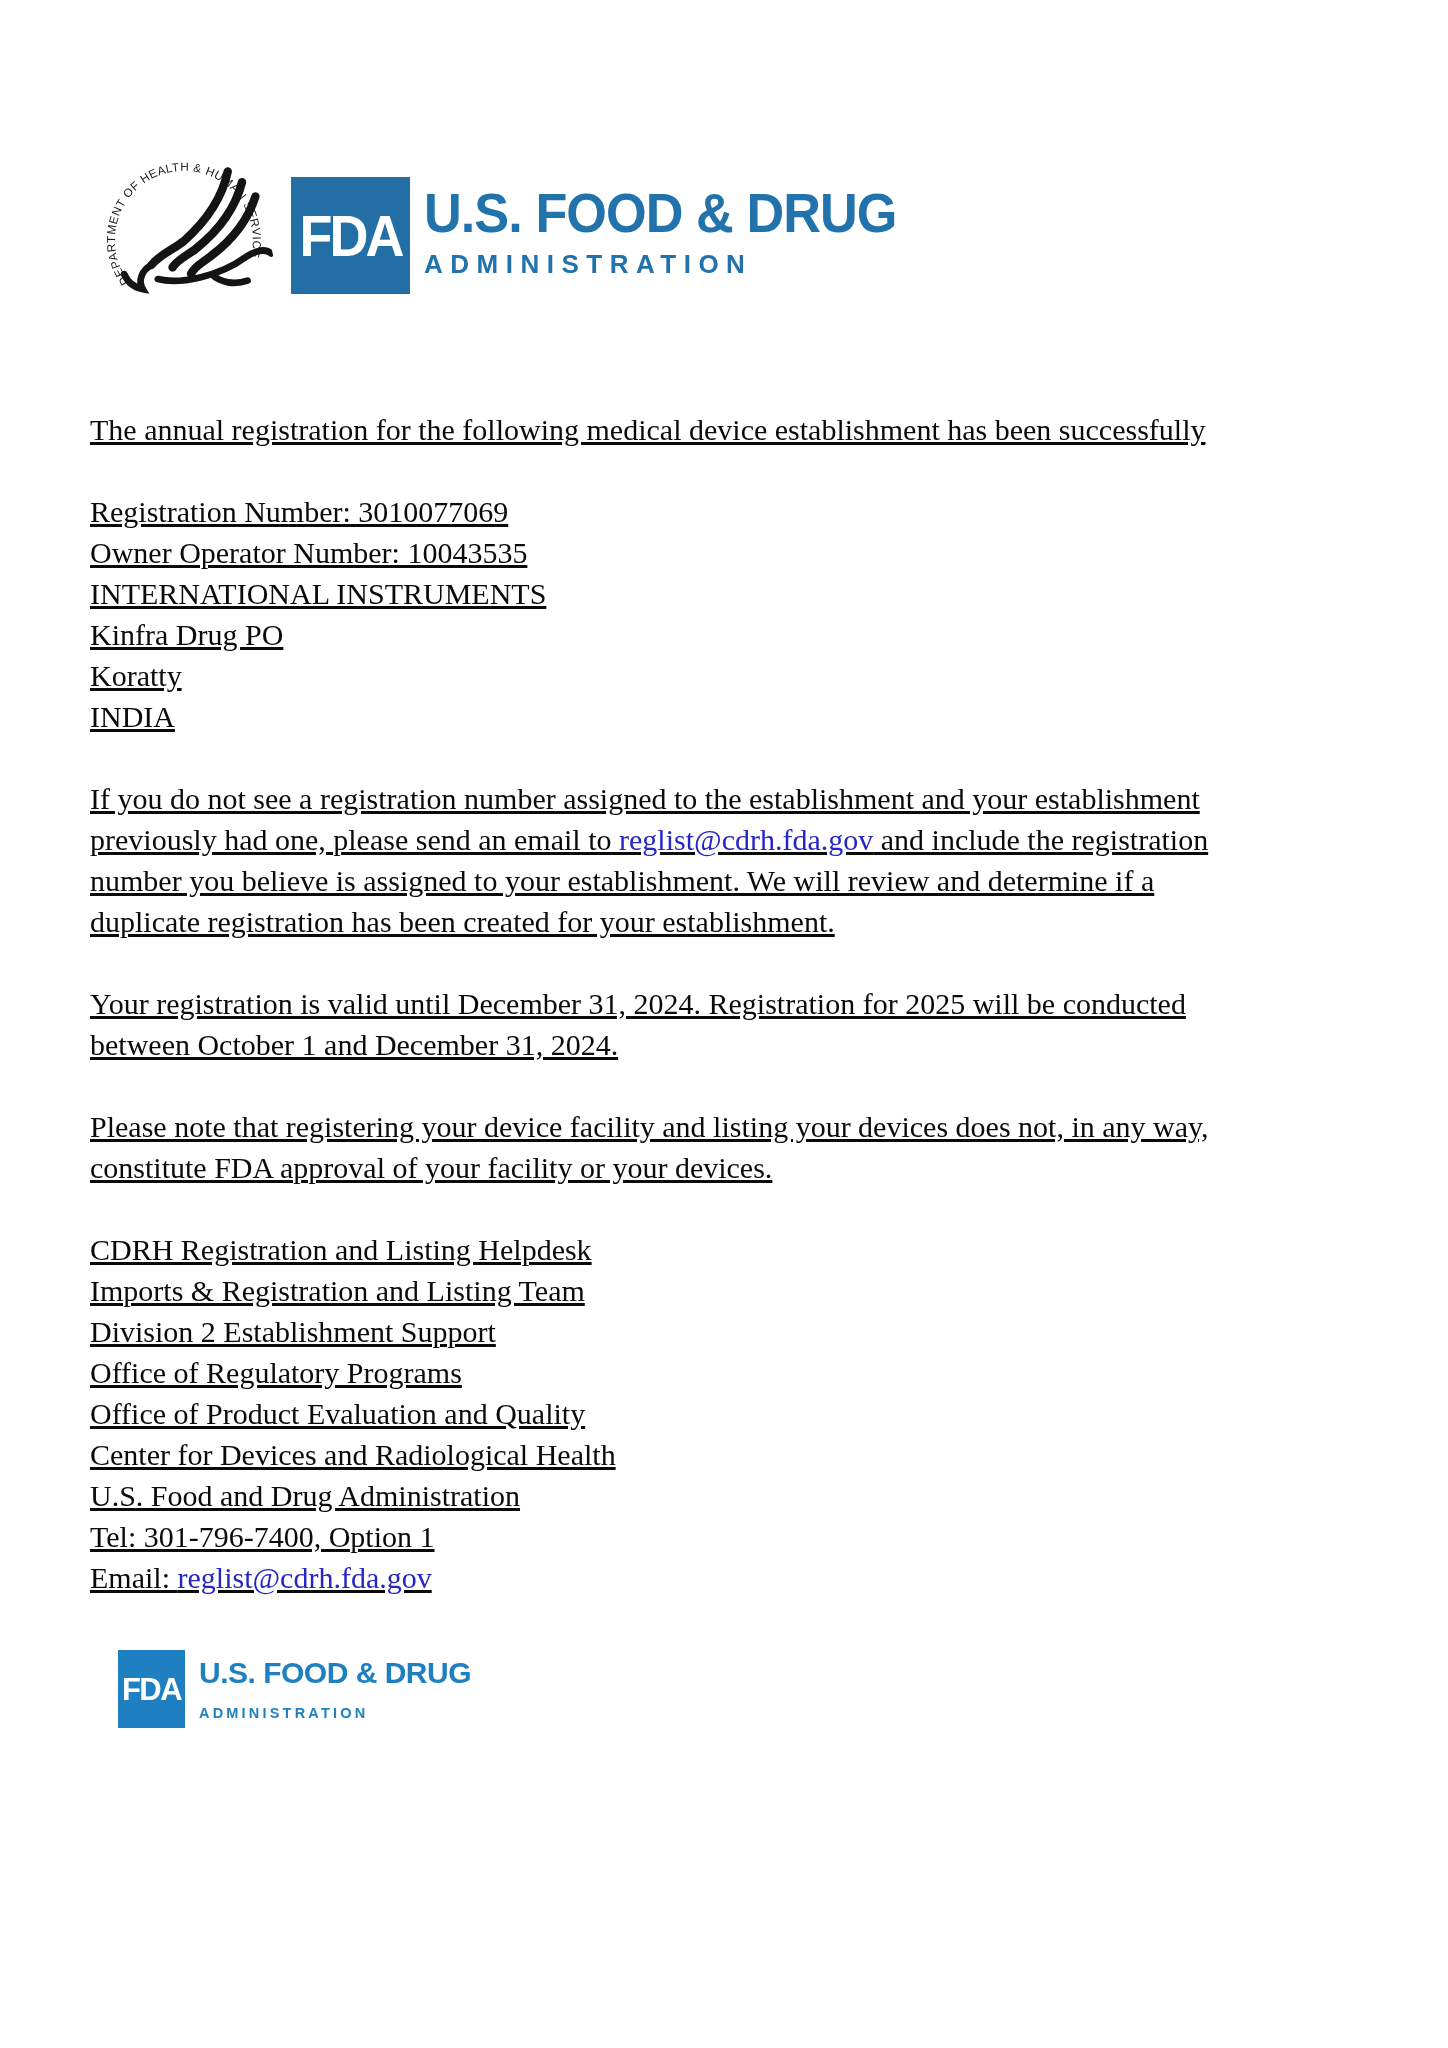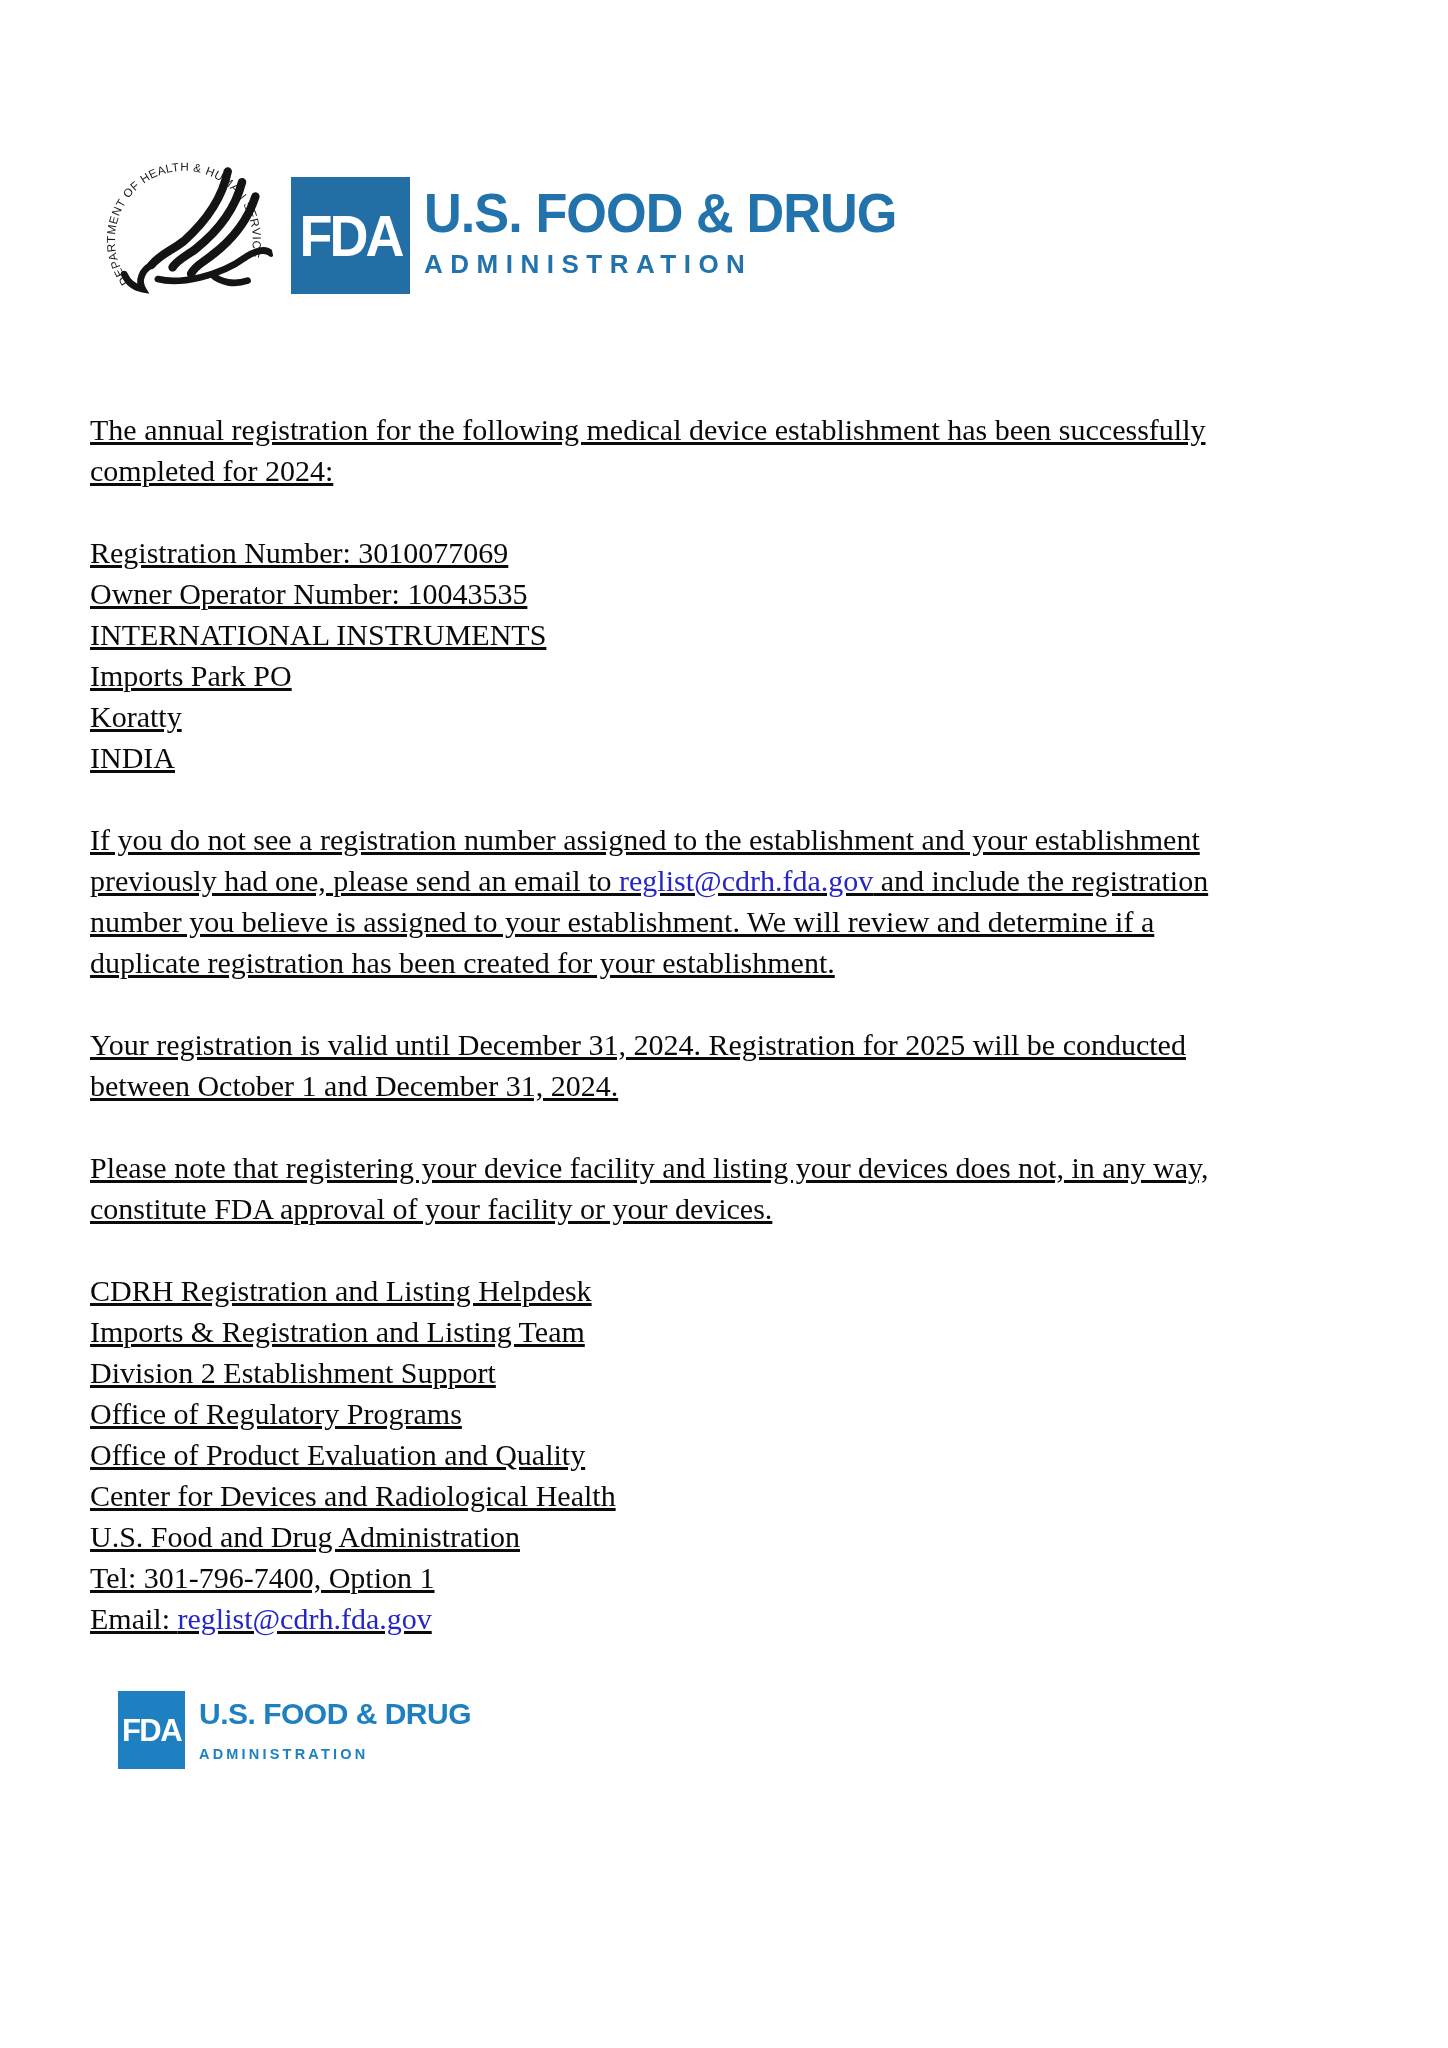--- a/index.html
+++ b/index.html
@@ -158,28 +158,27 @@
     <div class="wordmark">
       <div class="wm-top">U.S. FOOD &amp; DRUG</div>
       <div class="wm-bottom">ADMINISTRATION</div>
     </div>
   </header>
 
   <main class="content">
 
     <p class="block">
       <span class="line">The annual registration for the following medical device establishment has been successfully</span>
-      <span class="line">completed for 2024:</span>
     </p>
 
     <p class="block">
       <span class="line">Registration Number: 3010077069</span>
       <span class="line">Owner Operator Number: 10043535</span>
       <span class="line">INTERNATIONAL INSTRUMENTS</span>
-      <span class="line">Imports Park PO</span>
+      <span class="line">Kinfra Drug PO</span>
       <span class="line">Koratty</span>
       <span class="line">INDIA</span>
     </p>
 
     <p class="block">
       <span class="line">If you do not see a registration number assigned to the establishment and your establishment</span>
       <span class="line"><span>previously had one, please send an email to </span><a class="link">reglist@cdrh.fda.gov</a><span> and include the registration</span></span>
       <span class="line">number you believe is assigned to your establishment. We will review and determine if a</span>
       <span class="line">duplicate registration has been created for your establishment.</span>
     </p>

